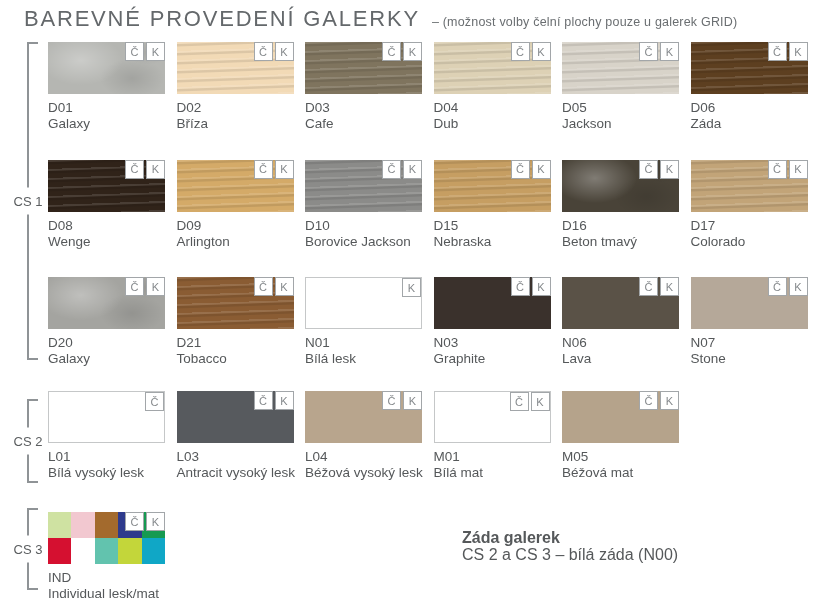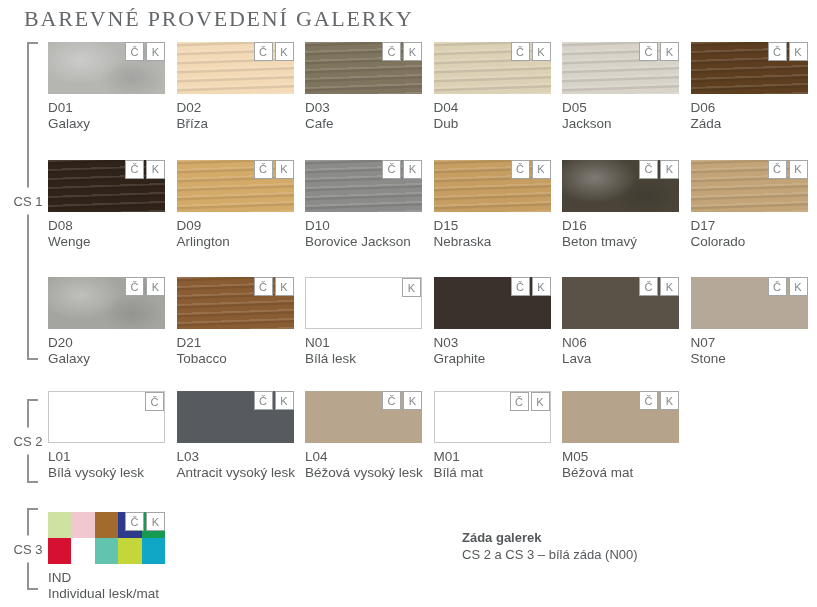--- a/index.html
+++ b/index.html
@@ -1,20 +1,20 @@
 <!DOCTYPE html>
 <html><head>
 <meta charset="utf-8">
 <style>
   html,body{margin:0;padding:0;background:#fff;}
   .page{position:relative;width:817px;height:607px;background:#ffffff;
         font-family:"Liberation Sans",sans-serif;overflow:hidden;}
 
   
-  .header{position:absolute;left:24px;top:6px;display:flex;align-items:baseline;gap:12px;color:#686c6f;font-family:Liberation Serif, serif;}
+  .header{position:absolute;left:24px;top:6px;display:flex;align-items:baseline;gap:12px;color:#686c6f;}
   .title{font-size:22px;letter-spacing:1.8px;font-weight:400;color:#64686b;}
   .subtitle{font-size:12.5px;letter-spacing:.2px;color:#6a6e71;}
 
   
   .section{position:absolute;left:0;width:817px;}
   #sec-cs1{top:42px;height:318px;}
   #sec-cs2{top:391px;height:90px;}
   #sec-cs3{top:512px;height:92px;}
 
   
@@ -42,30 +42,31 @@
       radial-gradient(ellipse 30% 40% at 85% 20%, rgba(0,0,0,.08), rgba(0,0,0,0) 60%);}
   .multi-grid{position:absolute;inset:0;display:grid;
       grid-template-columns:repeat(5,1fr);grid-template-rows:1fr 1fr;}
   .badges{position:absolute;top:0;right:0;display:flex;gap:2px;z-index:2;}
   .badge{width:19px;height:19px;background:#ffffff;border:1px solid #a2a6a9;box-sizing:border-box;
       display:flex;align-items:center;justify-content:center;font-size:11px;color:#85898c;}
   .code{margin-top:6px;font-size:13.5px;color:#55585a;}
   .name{margin-top:1px;font-size:13.5px;color:#55585a;white-space:nowrap;}
 
   
-  .footnote{position:absolute;left:462px;top:529px;font-size:13px;color:#55585a;line-height:17px;}
+  .footnote{position:absolute;left:462px;top:529px;font-size:16px;color:#55585a;line-height:17px;}
   .fn-title{font-weight:bold;}
 </style>
 </head>
 <body>
 
 <div class="page">
 
   <div class="header">
     <span class="title">BAREVNÉ PROVEDENÍ GALERKY</span>
+    <span class="subtitle">– (možnost volby čelní plochy pouze u galerek GRID)</span>
   </div>
 
   <div class="section" id="sec-cs1">
     <div class="bracket">
       <div class="cap top"></div>
       <div class="cap bottom"></div>
       <div class="bracket-label">CS 1</div>
     </div>
     <div class="swatch-grid">
         <div class="cell">

